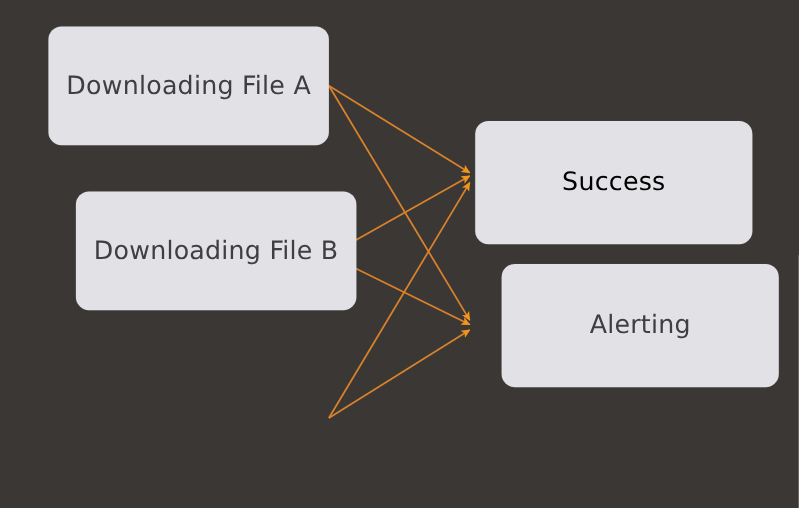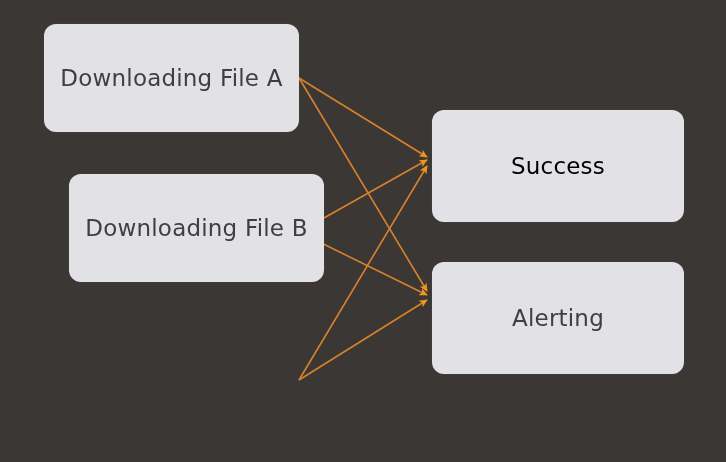--- a/index.html
+++ b/index.html
@@ -74,17 +74,17 @@
 
   <div class="node" style="left: 44px; top: 174px; width: 255px; height: 108px; background: rgb(226, 225, 229); color: rgb(63, 63, 65); margin-left: 25px;">
     <span class="node-label">Downloading File B</span>
   </div>
 
 
   <div class="node" style="left: 432px; top: 110px; width: 252px; height: 112px; background: rgb(226, 225, 229); color: #000000;">
     <span class="node-label">Success</span>
   </div>
 
-  <div class="node" style="left: 432px; top: 240px; width: 252px; height: 112px; background: rgb(226, 225, 229); color: rgb(63, 63, 65); margin-top: 22px;">
+  <div class="node" style="left: 456px; top: 240px; width: 252px; height: 112px; background: rgb(226, 225, 229); color: rgb(63, 63, 65);">
     <span class="node-label">Alerting</span>
   </div>
 
 </div>
 
 </body></html>

